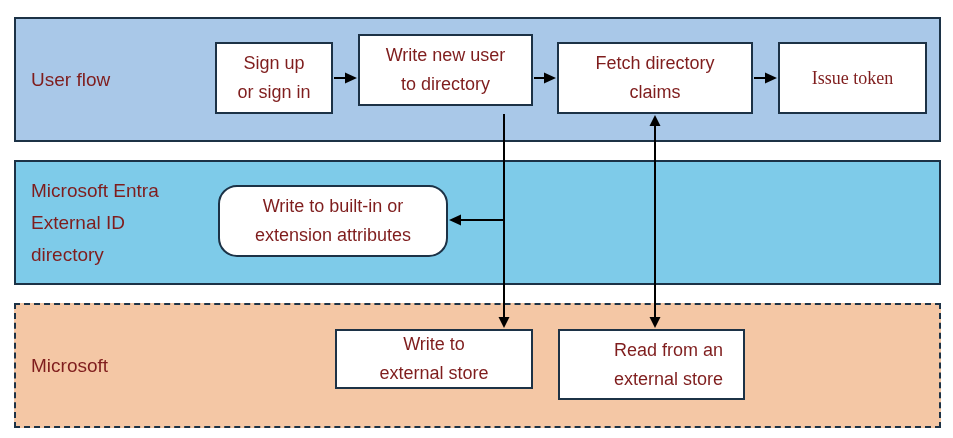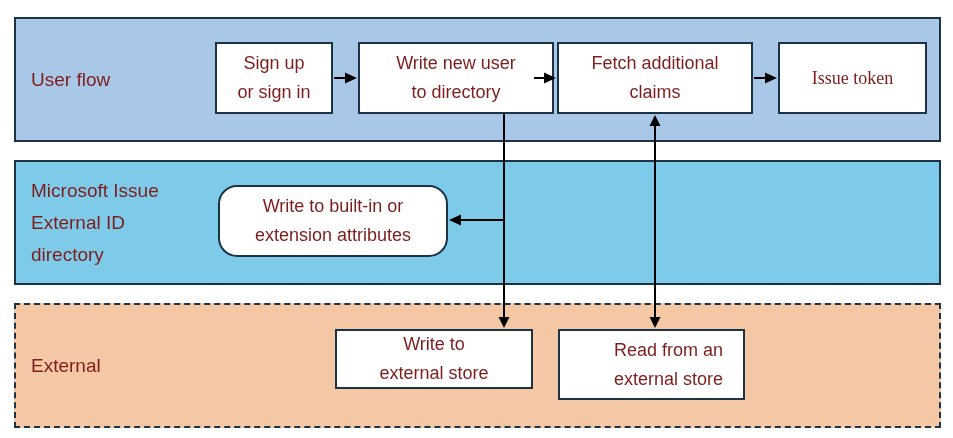--- a/index.html
+++ b/index.html
@@ -45,21 +45,21 @@
     display: flex;
     flex-direction: column;
     justify-content: center;
     align-items: center;
     text-align: center;
     font-size: 18px;
     line-height: 29px;
   }
   .node span { display: block; white-space: nowrap; }
   .node-sign-up        { left: 215px; top: 42px;  width: 118px; height: 72px; text-align: right; }
-  .node-write-new-user { left: 358px; top: 42px;  width: 196px; height: 72px; }
+  .node-write-new-user { left: 358px; top: 34px;  width: 175px; height: 72px; }
   .node-fetch-claims   { left: 557px; top: 42px;  width: 196px; height: 72px; }
   .node-issue-token    { left: 778px; top: 42px;  width: 149px; height: 72px; font-family: Liberation Serif, serif; }
   .node-write-builtin  { left: 218px; top: 185px; width: 230px; height: 72px; border-radius: 19px; }
   .node-write-external { left: 335px; top: 329px; width: 198px; height: 60px; }
   .node-read-external  { left: 558px; top: 329px; width: 187px; height: 71px; padding-left: 34px; }
   .connectors {
     position: absolute;
     left: 0; top: 0;
     width: 953px;
     height: 438px;
@@ -72,42 +72,42 @@
 <body>
 
 <div class="canvas">
 
   <div class="lane lane-user-flow">
     <div class="lane-label">User flow</div>
   </div>
 
   <div class="lane lane-directory">
     <div class="lane-label">
-      <span>Microsoft Issue</span>
+      <span>Microsoft Entra</span>
       <span>External ID</span>
       <span>directory</span>
     </div>
   </div>
 
   <div class="lane lane-customize">
-    <div class="lane-label">External</div>
+    <div class="lane-label">Microsoft</div>
   </div>
 
   <div class="node node-sign-up">
     <span>Sign up</span>
     <span>or sign in</span>
   </div>
 
   <div class="node node-write-new-user">
     <span>Write new user</span>
     <span>to directory</span>
   </div>
 
   <div class="node node-fetch-claims">
-    <span>Fetch additional</span>
+    <span>Fetch directory</span>
     <span>claims</span>
   </div>
 
   <div class="node node-issue-token">
     <span>Issue token</span>
   </div>
 
   <div class="node node-write-builtin">
     <span>Write to built-in or</span>
     <span>extension attributes</span>

